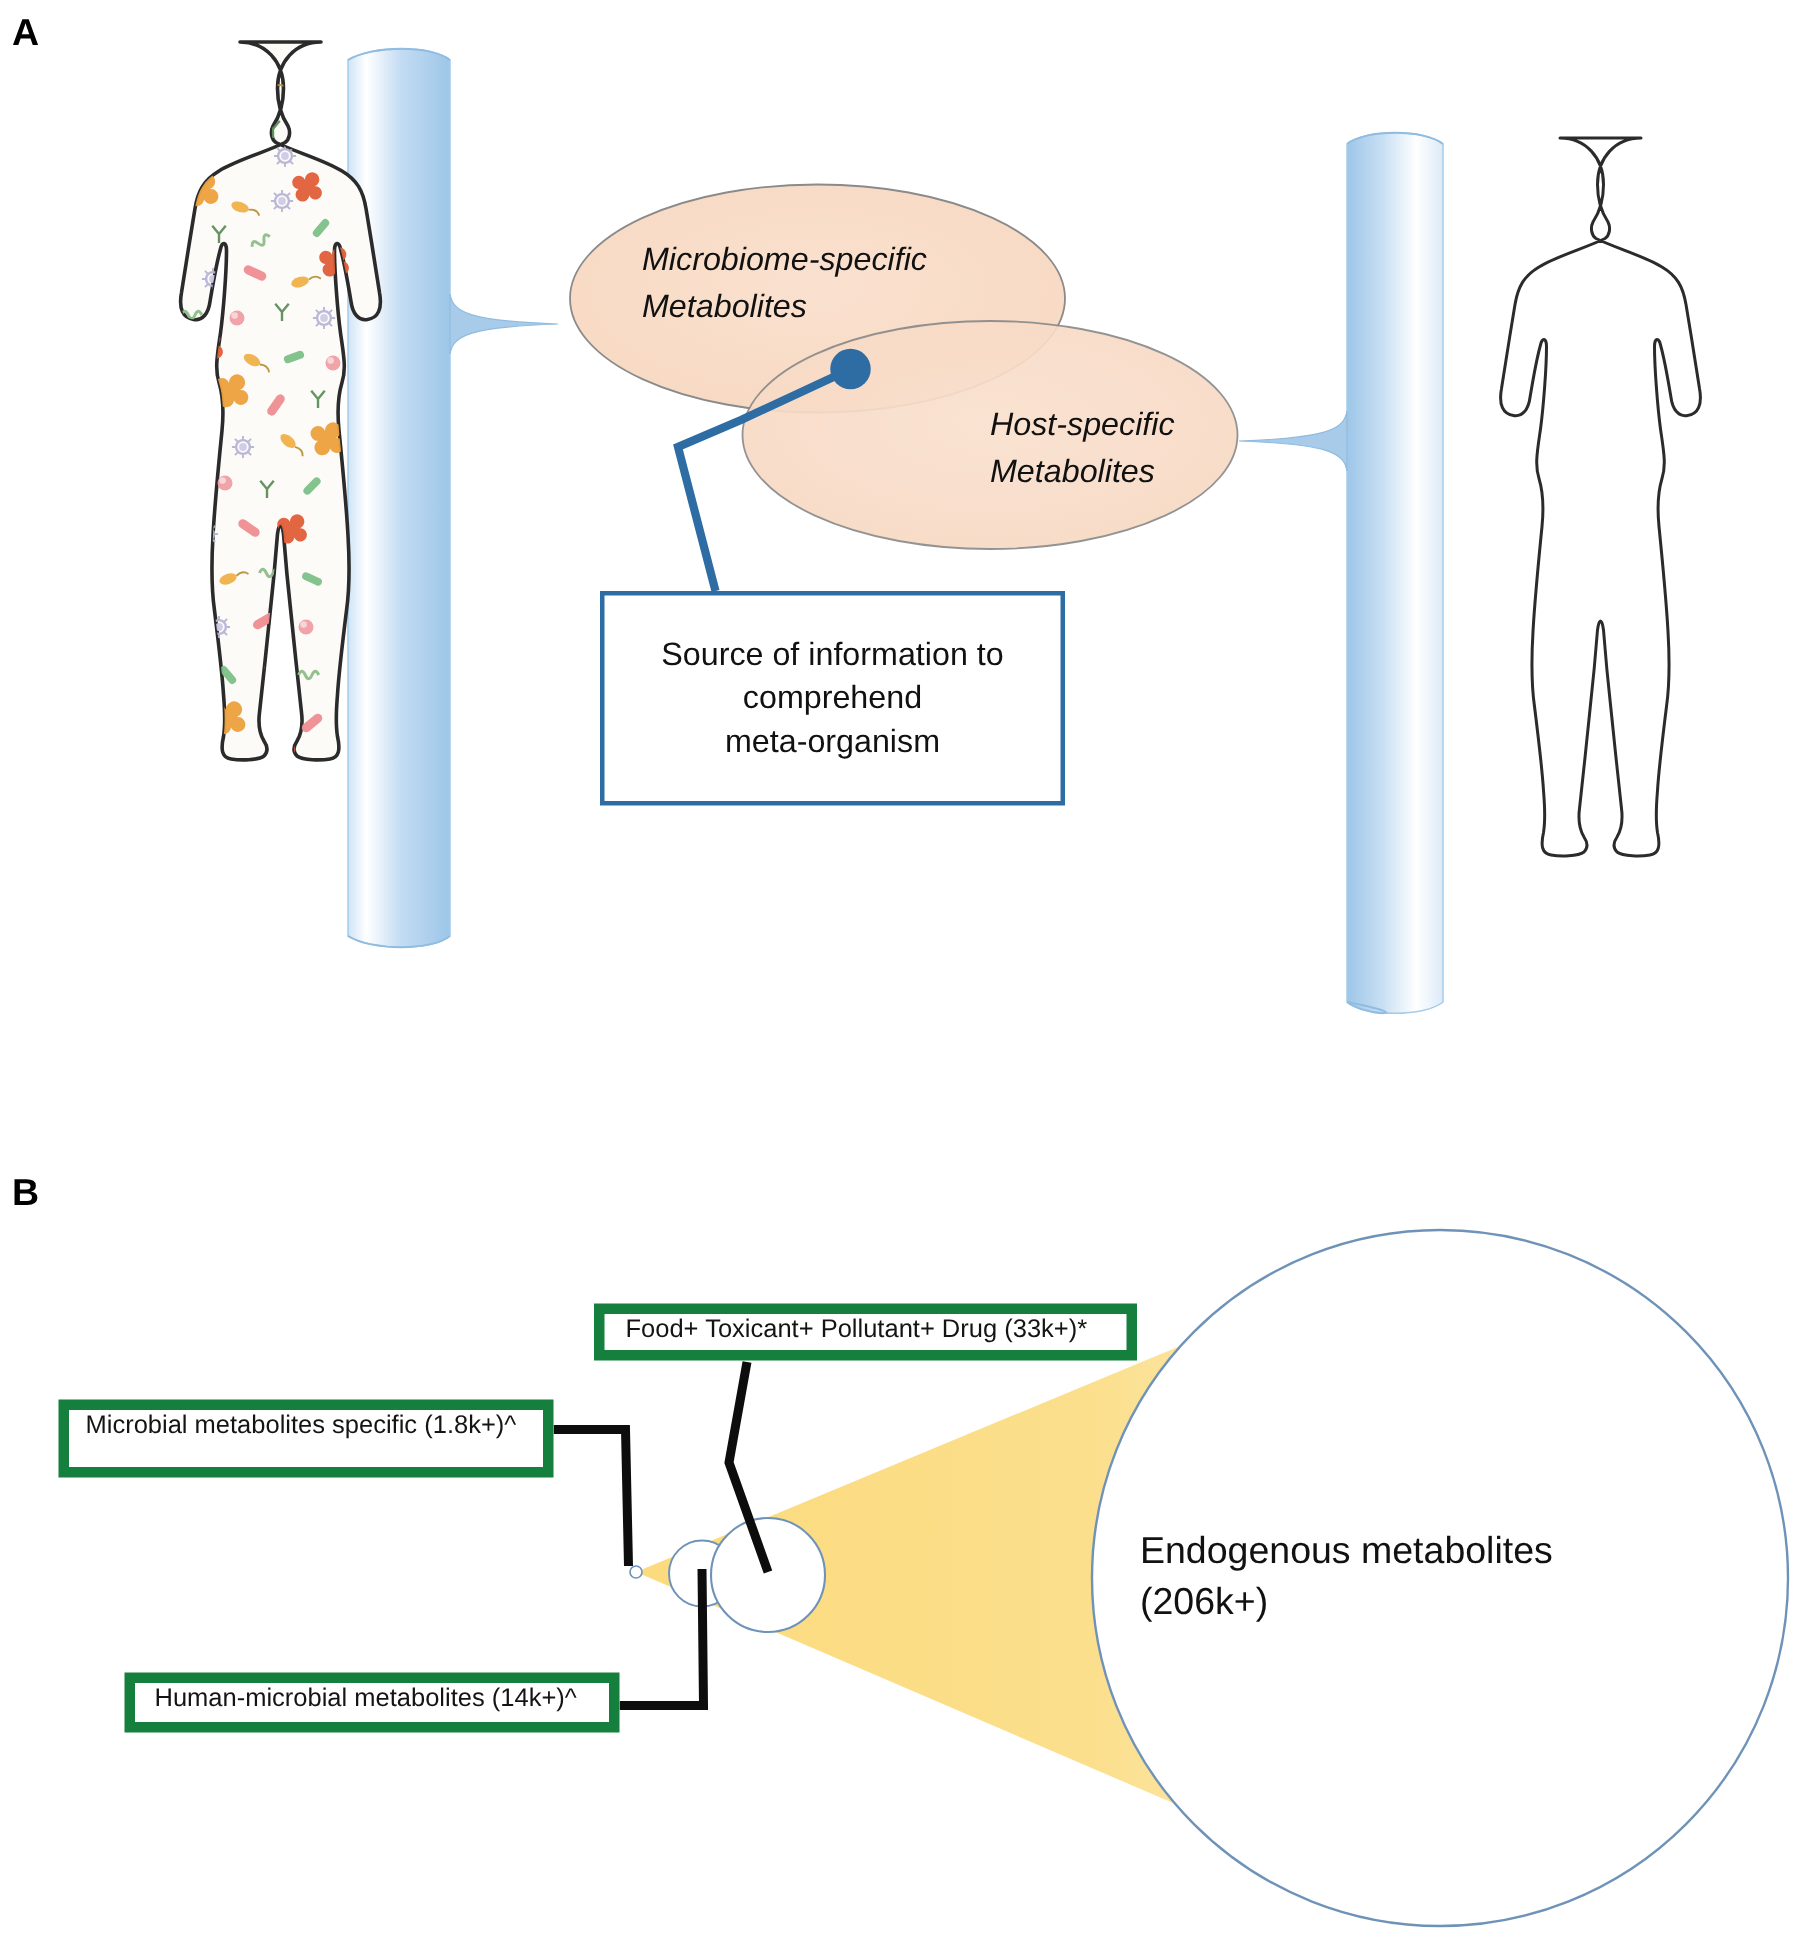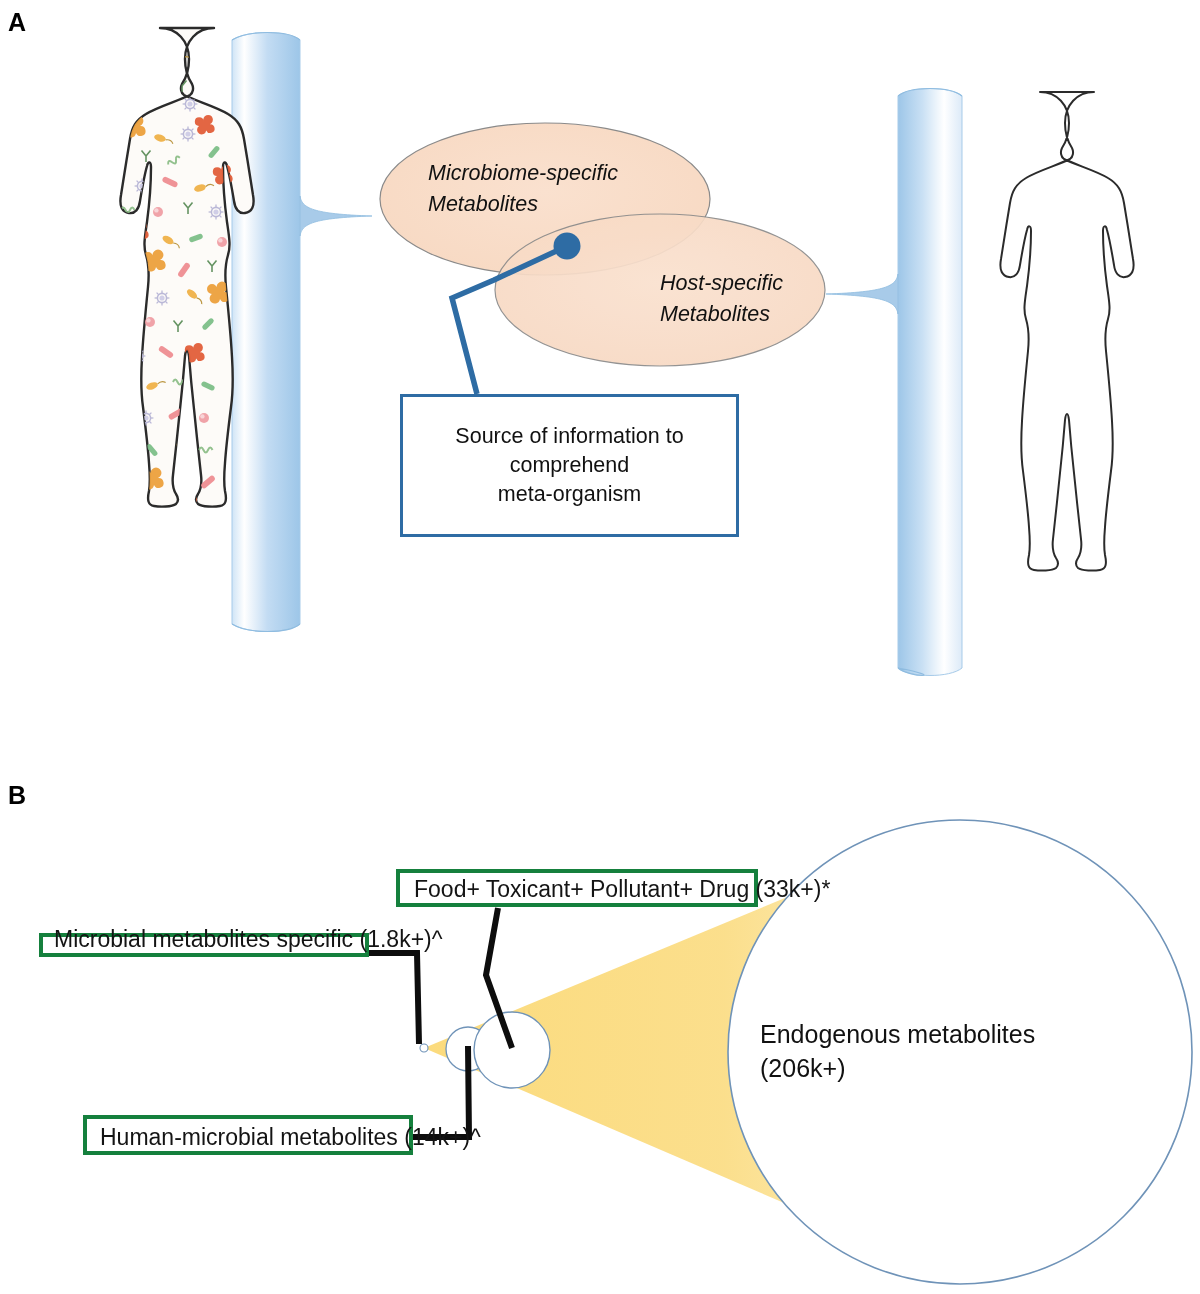--- a/index.html
+++ b/index.html
@@ -22,35 +22,35 @@
   
   .txt{position:absolute;}
   .ellipse-text{
     font-size:21.5px;line-height:1.42;color:#111;
     text-align:left;white-space:pre-line;font-style:italic;
   }
   #microbiome-text{left:428px;top:158px;width:300px;}
   #host-text{left:660px;top:268px;width:250px;}
 
   .callout-box{
-    position:absolute;left:400px;top:394px;width:339px;height:143px;
+    position:absolute;left:400px;top:394px;width:310px;height:143px;
     border:3.5px solid #2e6ca4;background:#ffffff;box-sizing:border-box;
     display:flex;align-items:center;justify-content:center;
   }
   .callout-box .label{
     font-size:21.5px;line-height:1.35;text-align:center;color:#111;
     white-space:pre-line;padding:0 8px;
   }
 
   .bbox{
-    position:absolute;border:4px solid #15803d;background:#fff;
-    box-sizing:border-box;display:flex;align-items:flex-end;
-    font-size:23px;color:#141414;white-space:nowrap;
-  }
-  #box-microbial{left:39px;top:933px;width:330px;height:24px;padding-left:11px;}
+    position:absolute;border:7px solid #15803d;background:#fff;
+    box-sizing:border-box;display:flex;align-items:flex-start;
+    font-size:17px;color:#141414;white-space:nowrap;
+  }
+  #box-microbial{left:39px;top:933px;width:330px;height:52px;padding-left:11px;}
   #box-food{left:396px;top:869px;width:362px;height:38px;padding-left:14px;}
   #box-humanmicrobial{left:83px;top:1115px;width:330px;height:40px;padding-left:13px;}
 
   #endogenous-text{
     position:absolute;left:760px;top:1018px;width:400px;text-align:left;
     font-size:25px;line-height:1.35;color:#111;white-space:pre-line;
   }
 </style>
 </head>
 <body>

